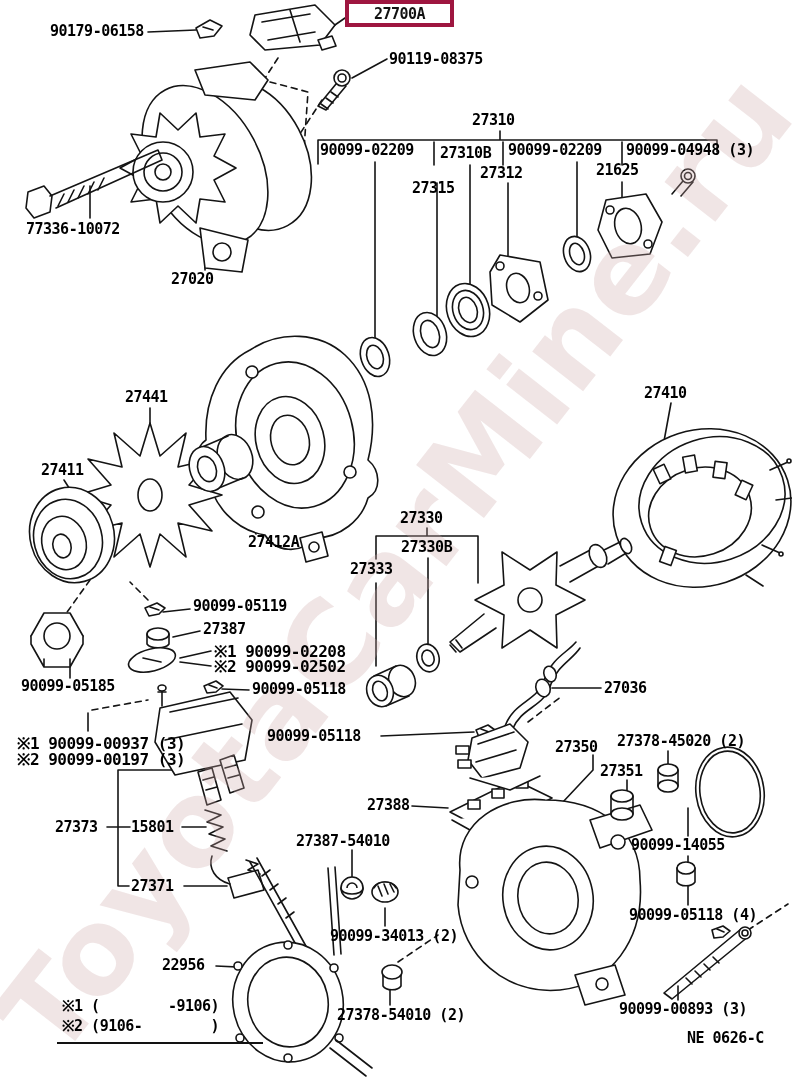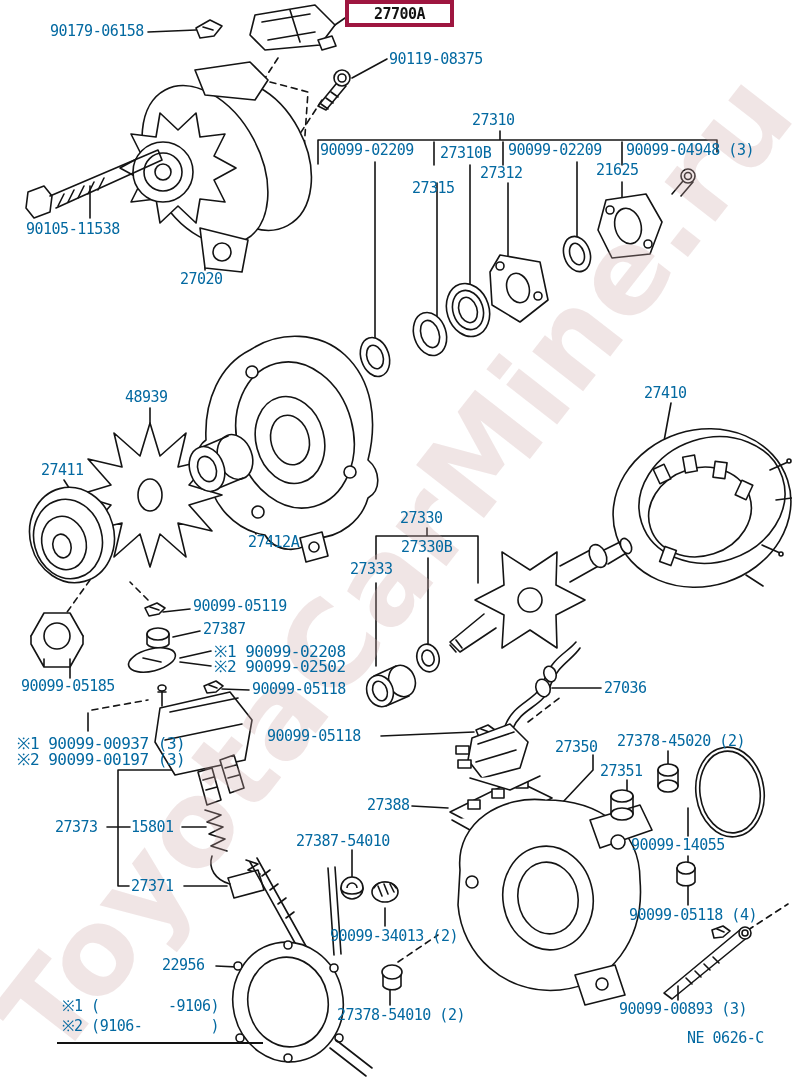--- a/index.html
+++ b/index.html
@@ -1,19 +1,19 @@
 <!DOCTYPE html>
 <html><head>
 <meta charset="utf-8">
 <style>
   html,body{margin:0;padding:0;background:#fff;}
   .stage{position:relative;width:792px;height:1084px;background:#fff;overflow:hidden;
          font-family:"DejaVu Sans Mono","Liberation Mono",monospace;}
   svg{position:absolute;left:0;top:0;}
-  .lbl{position:absolute;font-size:15px;font-weight:normal;color:#0369a1;
+  .lbl{position:absolute;font-size:15px;font-weight:bold;color:#000000;
        letter-spacing:-0.5px;white-space:pre;line-height:1.05;z-index:3;}
   .lbl.small{font-size:16px;letter-spacing:-0.5px;}
   .lbl.fn{font-size:15px;}
   .hlbox{position:absolute;left:345px;top:0;width:109px;height:27px;z-index:4;
          border:4px solid #9e1640;background:#fff;display:flex;align-items:center;
          justify-content:center;box-sizing:border-box;}
   .hlbox .lblx{font-size:15px;font-weight:bold;color:#121212;letter-spacing:-0.5px;}
   .watermark{position:absolute;left:50%;top:52%;transform:translate(-50%,-50%) rotate(-52deg);
              font-size:118px;font-weight:bold;color:rgba(205,168,168,0.30);
              white-space:nowrap;z-index:2;letter-spacing:2px;
@@ -361,23 +361,23 @@
 
   <div class="lbl" style="left:389px;top:52px">90119-08375</div>
   <div class="lbl" style="left:472px;top:113px">27310</div>
   <div class="lbl" style="left:320px;top:143px">90099-02209</div>
   <div class="lbl" style="left:440px;top:146px">27310B</div>
   <div class="lbl" style="left:508px;top:143px">90099-02209</div>
   <div class="lbl" style="left:626px;top:143px">90099-04948 (3)</div>
   <div class="lbl" style="left:412px;top:181px">27315</div>
   <div class="lbl" style="left:480px;top:166px">27312</div>
   <div class="lbl" style="left:596px;top:163px">21625</div>
-  <div class="lbl" style="left:26px;top:222px">90105-11538</div>
-  <div class="lbl" style="left:180px;top:272px">27020</div>
-  <div class="lbl" style="left:125px;top:390px">48939</div>
+  <div class="lbl" style="left:26px;top:222px">77336-10072</div>
+  <div class="lbl" style="left:171px;top:272px">27020</div>
+  <div class="lbl" style="left:125px;top:390px">27441</div>
   <div class="lbl" style="left:41px;top:463px">27411</div>
   <div class="lbl" style="left:248px;top:535px">27412A</div>
   <div class="lbl" style="left:644px;top:386px">27410</div>
   <div class="lbl" style="left:400px;top:511px">27330</div>
   <div class="lbl" style="left:401px;top:540px">27330B</div>
   <div class="lbl" style="left:350px;top:562px">27333</div>
   <div class="lbl" style="left:193px;top:599px">90099-05119</div>
   <div class="lbl" style="left:203px;top:622px">27387</div>
   <div class="lbl small" style="left:214px;top:644px">※1 90099-02208</div>
   <div class="lbl small" style="left:214px;top:659px">※2 90099-02502</div>

